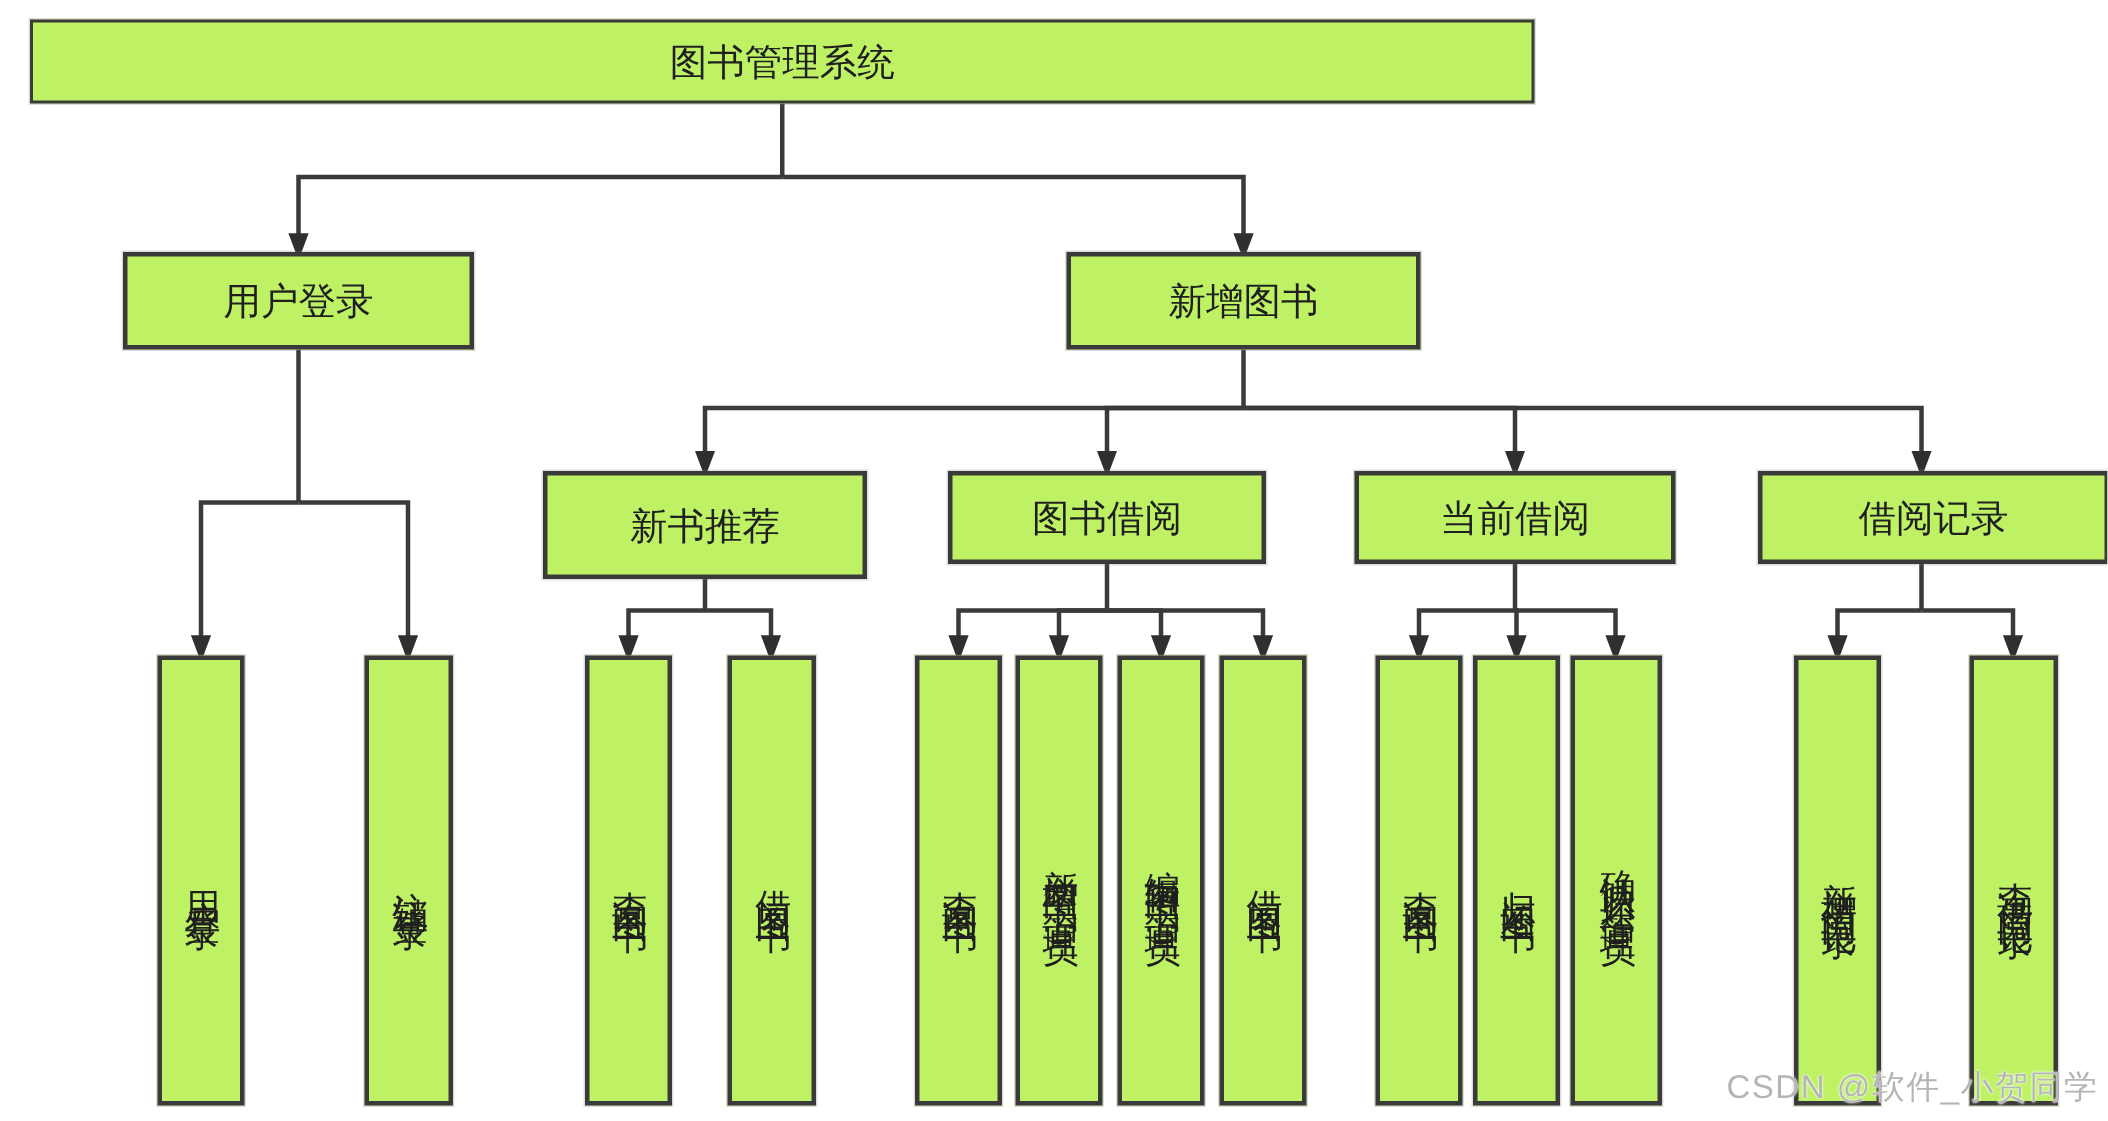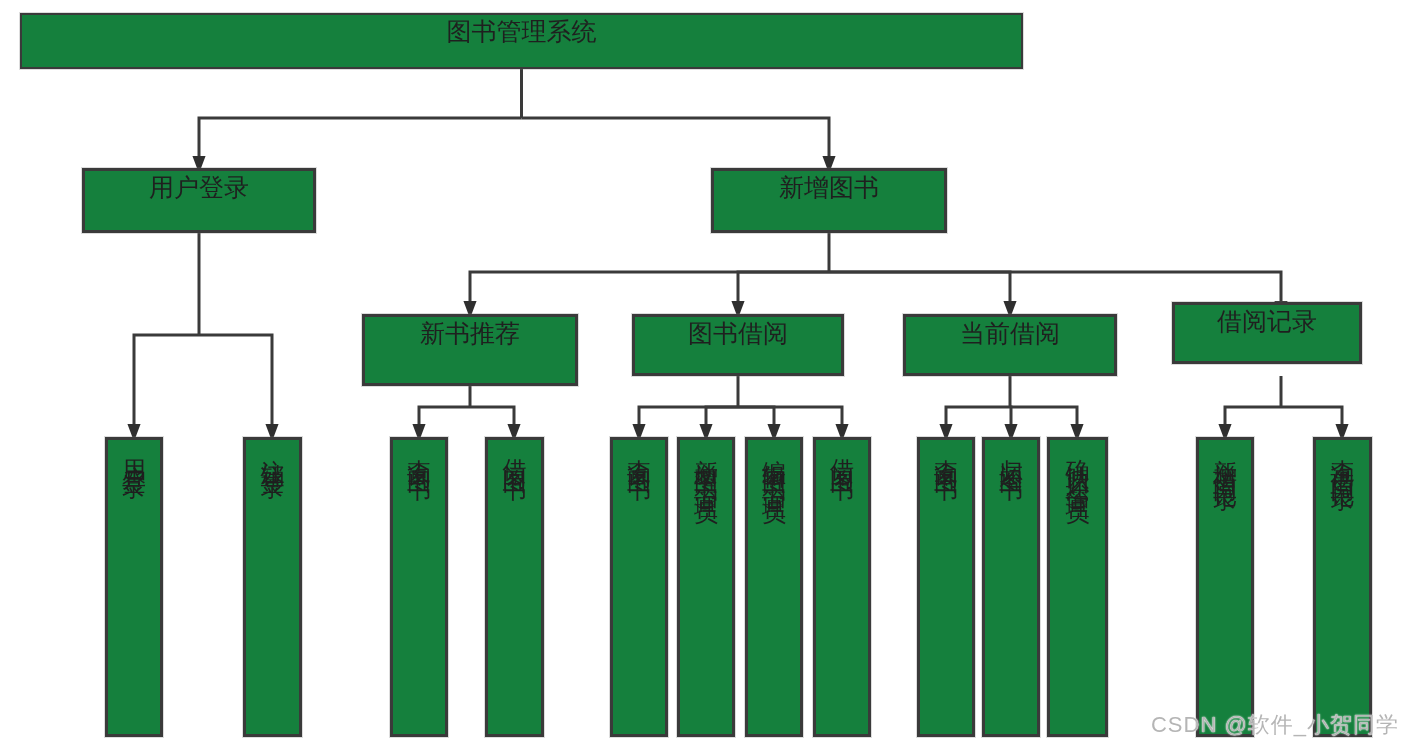--- a/index.html
+++ b/index.html
@@ -7,23 +7,23 @@
     position:relative;
     width:1405px;height:747px;
     background:#ffffff;
     font-family:"Liberation Sans","DejaVu Sans",sans-serif;
     overflow:hidden;
   }
   .connectors{position:absolute;left:0;top:0;width:1405px;height:747px;}
   .node{
     position:absolute;
     box-sizing:border-box;
-    background:#15803d;
+    background:#bef264;
     border:3px solid #3a3a3a;
-    display:flex;align-items:flex-start;justify-content:center;
+    display:flex;align-items:center;justify-content:center;
     color:#1f1f1f;
     box-shadow:0 0 0 1px rgba(120,120,120,0.25);
   }
   .node.root{border-width:2px;font-size:25px;}
   .node.lvl{font-size:25px;}
   .leaf span{
     writing-mode:vertical-rl;
     text-orientation:mixed;
     font-size:24px;
     line-height:1.0;
@@ -104,21 +104,21 @@
 
   <div class="node lvl" style="left:362px;top:314px;width:216px;height:72px">
     <span class="hlabel">新书推荐</span>
   </div>
   <div class="node lvl" style="left:632px;top:314px;width:212px;height:62px">
     <span class="hlabel">图书借阅</span>
   </div>
   <div class="node lvl" style="left:903px;top:314px;width:214px;height:62px">
     <span class="hlabel">当前借阅</span>
   </div>
-  <div class="node lvl" style="left:1172px;top:302px;width:190px;height:62px">
+  <div class="node lvl" style="left:1172px;top:314px;width:234px;height:62px">
     <span class="hlabel">借阅记录</span>
   </div>
 
   <div class="node leaf" style="left:105px;top:437px;width:58px;height:300px">
     <span>用户登录</span>
   </div>
   <div class="node leaf" style="left:243px;top:437px;width:59px;height:300px">
     <span>注销登录</span>
   </div>
 

